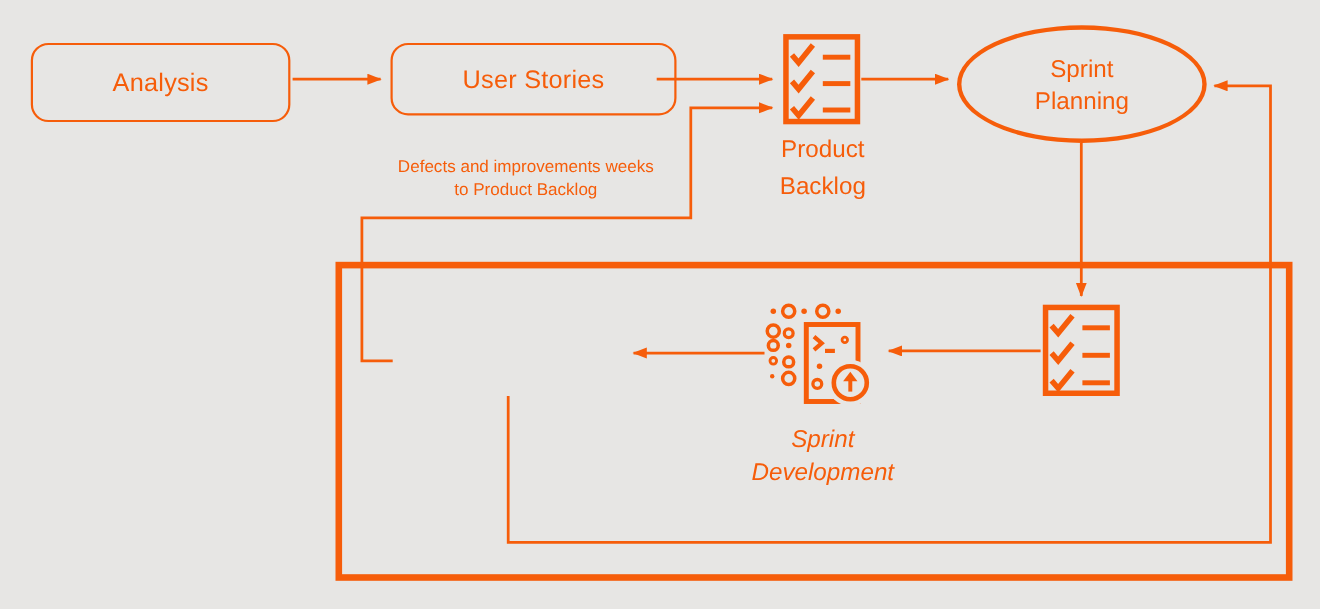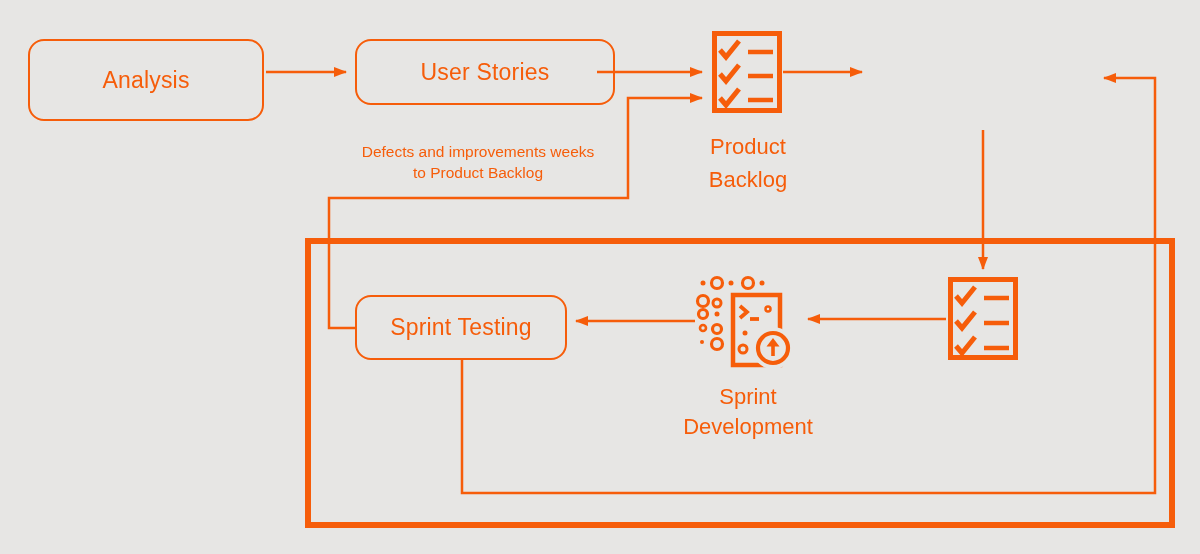--- a/index.html
+++ b/index.html
@@ -32,21 +32,21 @@
   }
   .node-ellipse{
     position:absolute;box-sizing:border-box;
     border:4px solid var(--accent);border-radius:50%;
     display:flex;align-items:center;justify-content:center;
     color:var(--accent);font-size:22px;line-height:29px;
     text-align:center;
   }
   .icon-label{
     position:absolute;color:var(--accent);text-align:center;
-    font-size:22px;line-height:33px;margin-top:11px;
+    font-size:22px;line-height:33px;
   }
   .note{
     position:absolute;color:var(--accent);text-align:center;
   }
   .note-defects{font-size:15.5px;line-height:21px;}
   .note-duration{font-size:19.5px;line-height:28px;}
 </style>
 </head>
 <body>
 
@@ -120,34 +120,34 @@
       <circle class="fillacc" cx="50" cy="61" r="2.5"></circle>
       <circle class="ln" stroke-width="3" cx="48" cy="77" r="4"></circle>
 
       <circle class="fillbg" cx="78" cy="76" r="21"></circle>
       <circle class="bgstroke" stroke-width="4.2" cx="78" cy="76" r="15"></circle>
       <line class="ln" stroke-width="3.6" x1="78" y1="72" x2="78" y2="84"></line>
       <polygon class="fillacc" points="78,66 71.5,74.5 84.5,74.5"></polygon>
     </g>
   </svg>
 
-  <div class="node-box" style="left:28px;top:39px;width:236px;height:82px;">
+  <div class="node-box" style="left:28px;top:39px;width:236px;height:72px;">
     <span>Analysis</span>
   </div>
 
   <div class="node-box" style="left:355px;top:39px;width:260px;height:66px;">
     <span>User Stories</span>
   </div>
 
-  <div class="node-box" style="left:355px;top:295px;width:212px;height:65px;">
-    <span>Sprint Testing</span>
+
+  <div class="node-ellipse" style="left:870px;top:23px;width:227px;height:107px;">
+    <span style="display:inline-block;width:120px;">Sprint Planning</span>
   </div>
-
 
   <div class="icon-label" style="left:688px;top:119px;width:120px;">Product Backlog</div>
 
 
-  <div class="icon-label" style="left:658px;top:371px;width:180px;line-height:30px;">Sprint Development</div>
+  <div class="icon-label" style="left:658px;top:384px;width:180px;line-height:30px;font-style:italic;">Sprint Development</div>
 
   <div class="note note-defects" style="left:358px;top:141px;width:240px;">Defects and improvements weeks to Product Backlog</div>
 
 
 </div>
 
 </body></html>

